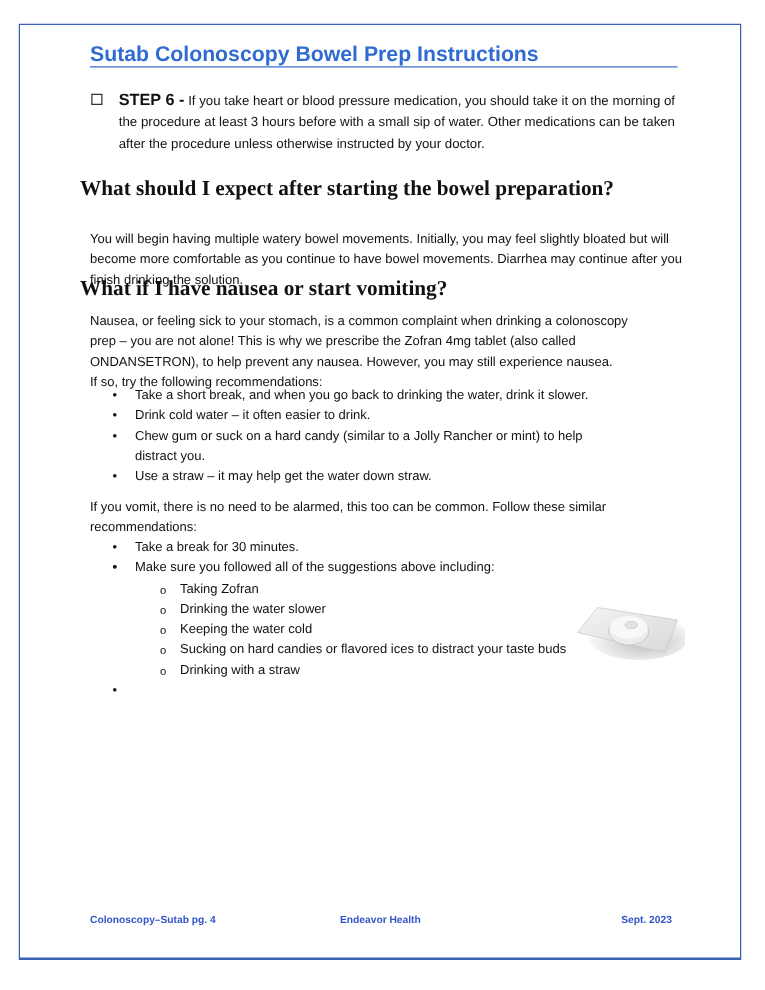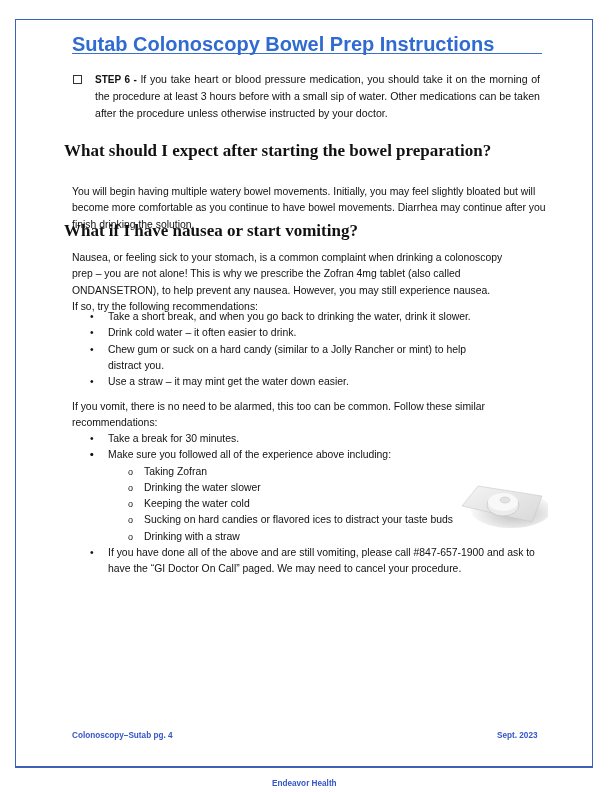--- a/index.html
+++ b/index.html
@@ -1,25 +1,25 @@
 <!DOCTYPE html>
 <html><head>
   <meta charset="utf-8">
   <style>
     html, body { margin: 0; padding: 0; background: #ffffff; }
     body { width: 612px; height: 792px; position: relative; overflow: hidden;
            font-family: "Liberation Sans", "DejaVu Sans", sans-serif; color: #111; }
     .page-border { position: absolute; left: 15px; top: 19px; width: 578px; height: 749px;
                    border: 1.5px solid #3a62b5; border-bottom-width: 2.5px; box-sizing: border-box; }
-    .title { position: absolute; left: 72px; top: 36px; width: 470px; font-size: 20px; font-weight: bold;
+    .title { position: absolute; left: 72px; top: 36px; width: 470px; font-size: 17px; font-weight: bold;
              color: #2f6bd0; border-bottom: 1.3px solid #3a6fd0; padding-bottom: 1px; line-height: 16px; white-space: nowrap; }
     .checkbox { position: absolute; left: 73px; top: 75px; width: 9px; height: 9px; border: 1px solid #333; box-sizing: border-box; }
     .step { position: absolute; left: 95px; top: 71px; width: 445px; font-family: "Liberation Sans", sans-serif;
             font-size: 10.6px; line-height: 17px; text-align: justify; }
-    .step-label { font-weight: bold; font-size: 10px; }
+    .step-label { font-weight: bold; font-size: 13px; }
     .h2 { position: absolute; left: 64px; font-size: 17px; font-weight: bold; white-space: nowrap; line-height: 14px; font-family: Liberation Serif, serif; }
     .para { position: absolute; left: 72px; width: 475px; font-size: 10.4px; line-height: 16.3px; }
     ul.bul { position: absolute; left: 72px; margin: 0; padding: 0; list-style: none; width: 475px;
              font-size: 10.4px; line-height: 16.3px; }
     ul.bul > li { position: relative; padding-left: 36px; }
     ul.bul > li > .dot { position: absolute; left: 18px; top: 0; }
     ul.sub { margin: 0; padding: 0; list-style: none; }
     ul.sub > li { position: relative; padding-left: 36px; }
     ul.sub > li > .circ { position: absolute; left: 20px; top: 0; font-size: 9px; }
     .candy { position: absolute; left: 456px; top: 478px; width: 92px; height: 50px; }
@@ -43,38 +43,38 @@
   <div>Nausea, or feeling sick to your stomach, is a common complaint when drinking a colonoscopy</div>
   <div>prep – you are not alone! This is why we prescribe the Zofran 4mg tablet (also called</div>
   <div>ONDANSETRON), to help prevent any nausea.  However, you may still experience nausea.</div>
   <div>If so, try the following recommendations:</div>
 </div>
 
 <ul class="bul" style="top:309px;">
   <li><span class="dot">•</span><span>Take a short break, and when you go back to drinking the water, drink it slower.</span></li>
   <li><span class="dot">•</span><span>Drink cold water – it often easier to drink.</span></li>
   <li style="padding-right:50px;"><span class="dot">•</span><span>Chew gum or suck on a hard candy (similar to a Jolly Rancher or mint) to help distract you.</span></li>
-  <li><span class="dot">•</span><span>Use a straw – it may mint get the water down easier.</span></li>
+  <li><span class="dot">•</span><span>Use a straw – it may help get the water down straw.</span></li>
 </ul>
 
 <div class="para" style="top:399px; width:455px;">If you vomit, there is no need to be alarmed, this too can be common. Follow these similar recommendations:</div>
 
 <ul class="bul" style="top:431px;">
   <li><span class="dot">•</span><span>Take a break for 30 minutes.</span></li>
   <li style="padding-right:12px;"><span class="dot">•</span></li>
-  <li><span class="dot">•</span><span>Make sure you followed all of the experience above including:</span>
+  <li><span class="dot">•</span><span>Make sure you followed all of the suggestions above including:</span>
     <ul class="sub">
       <li><span class="circ">o</span><span>Taking Zofran</span></li>
       <li><span class="circ">o</span><span>Drinking the water slower</span></li>
       <li><span class="circ">o</span><span>Keeping the water cold</span></li>
       <li><span class="circ">o</span><span>Sucking on hard candies or flavored ices to distract your taste buds</span></li>
       <li><span class="circ">o</span><span>Drinking with a straw</span></li>
     </ul>
   </li>
-  <li style="padding-right:12px;"><span class="dot">•</span><span>If you have done all of the above and are still vomiting, please call #847-657-1900 and ask to have the “GI Doctor On Call” paged.  We may need to cancel your procedure.</span></li>
+  <li style="padding-right:12px;"><span class="dot">•</span></li>
 </ul>
 
 <svg class="candy" viewBox="0 0 92 50">
   <defs>
     <radialGradient id="shadow" cx="55%" cy="60%" r="60%">
       <stop offset="0%" stop-color="#888" stop-opacity="0.55"></stop>
       <stop offset="100%" stop-color="#888" stop-opacity="0"></stop>
     </radialGradient>
     <linearGradient id="wrap" x1="0" y1="0" x2="1" y2="1">
       <stop offset="0%" stop-color="#f4f4f4"></stop>
@@ -82,14 +82,14 @@
     </linearGradient>
   </defs>
   <ellipse cx="55" cy="32" rx="40" ry="18" fill="url(#shadow)"></ellipse>
   <polygon points="6,28 22,8 86,18 76,44" fill="url(#wrap)" stroke="#c8c8c8" stroke-width="0.6"></polygon>
   <ellipse cx="47" cy="27" rx="16" ry="11" fill="#ececec" stroke="#bdbdbd" stroke-width="0.6"></ellipse>
   <ellipse cx="47" cy="24" rx="15" ry="9" fill="#f8f8f8"></ellipse>
   <ellipse cx="49" cy="22" rx="5" ry="3" fill="#e2e2e2" stroke="#c0c0c0" stroke-width="0.5"></ellipse>
 </svg>
 
 <div class="footer" style="left:72px;">Colonoscopy–Sutab  pg. 4</div>
-<div class="footer" style="left:272px;margin-top:48px;">Endeavor Health</div>
+<div class="footer" style="left:272px;">Endeavor Health</div>
 <div class="footer" style="left:497px;">Sept. 2023</div>
 
 </body></html>

